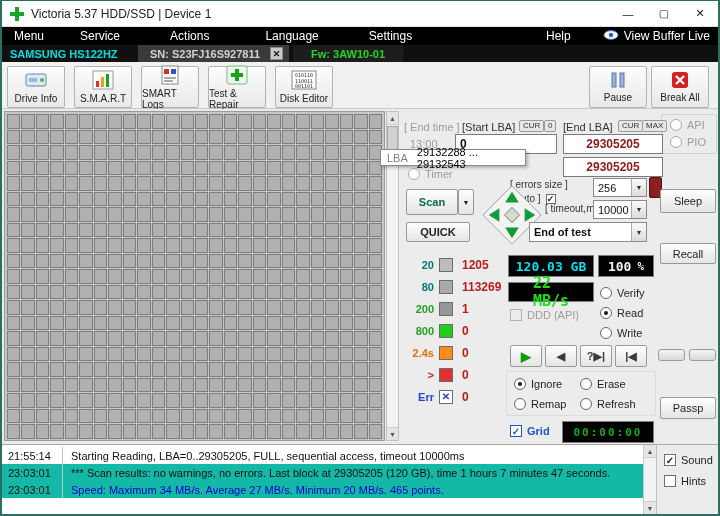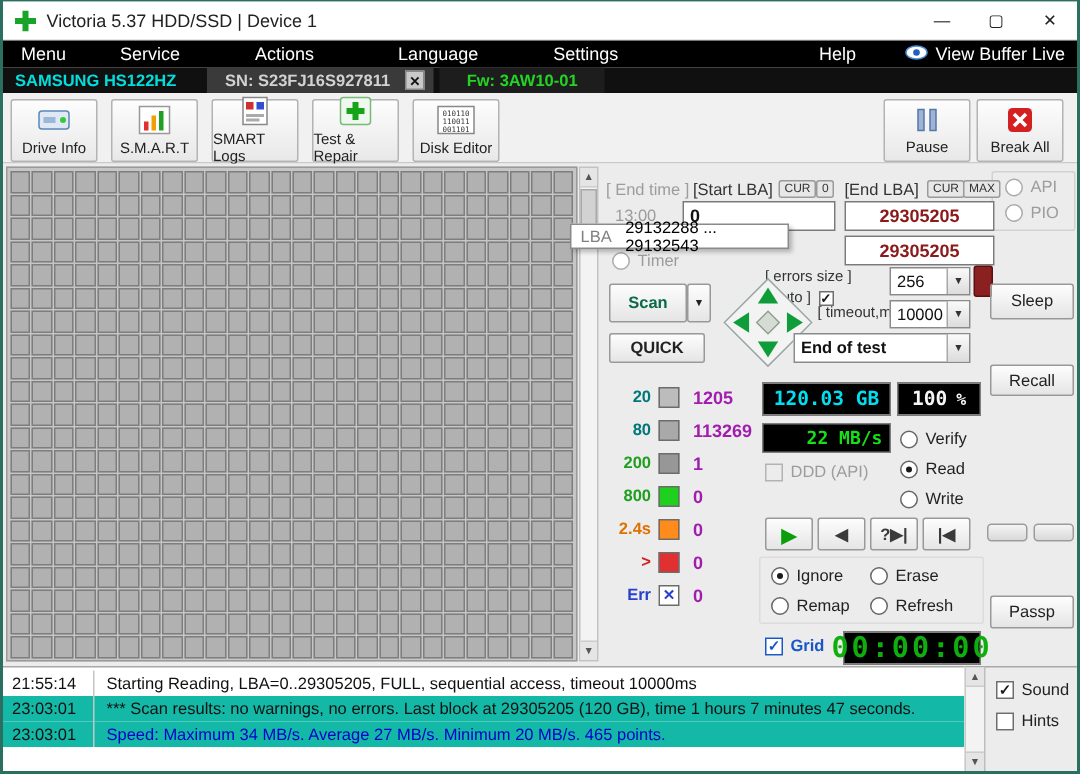--- a/index.html
+++ b/index.html
@@ -98,27 +98,27 @@
   .check.blue.checked { color:#1a56c8; border-color:#1a56c8; }
   .check.disabled { border-color:#b3b3b3; background:#ececec; }
   .optrow { position:absolute; display:flex; align-items:center; gap:5px; font-size:11px; color:#222; }
   .optrow.disabled { color:#9c9c9c; }
   .lcd { position:absolute; background:#000; border:1px solid #7e7e7e;
          box-shadow:inset 1px 1px 3px rgba(0,0,0,.9); display:flex; align-items:center;
          justify-content:center; font-family:"DejaVu Sans Mono",monospace; font-weight:bold; }
   .lcd.cyan { color:#00dff0; font-size:13px; }
   .lcd.white { color:#f5f5f5; font-size:13px; gap:6px; }
   .lcd.white .unit { font-size:11px; }
-  .lcd.green { color:#18e018; font-size:12px;padding-left:24px; }
-  .lcd.timer { color:#0fae0f; font-size:19px; letter-spacing:2px; }
+  .lcd.green { color:#18e018; font-size:15px;padding-left:24px; }
+  .lcd.timer { color:#0fae0f; font-size:11px; letter-spacing:2px; }
   .legrow { position:absolute; left:402px; display:flex; align-items:center; height:15px; }
   .legrow .ll { width:30px; text-align:right; font-size:11px; font-weight:bold; margin-right:5px; }
   .legrow .lb { width:14px; height:14px; border:1px solid #6c6c6c; display:flex; align-items:center;
                 justify-content:center; font-size:10px; font-weight:bold; color:#2741cc; }
-  .legrow .lc { margin-left:9px; font-size:12px; font-weight:bold; color:#a21caf; }
+  .legrow .lc { margin-left:9px; font-size:12px; font-weight:bold; color:#b91c1c; }
   .pbtn { width:32px; height:22px; }
   .pbtn .pi { font-size:11px; font-weight:bold; color:#3a3a3a; }
   .pbtn.play .pi { color:#0a9e0a; font-size:13px; }
   .apibox { position:absolute; left:659px; top:5px; width:56px; height:40px;
             border:1px solid #d2d2d2; border-radius:2px; }
   .groupframe { position:absolute; border:1px solid #dcdcdc; border-radius:2px; }
   .ledbtn { position:absolute; height:12px; width:27px; background:linear-gradient(#f4f4f4,#d9d9d9);
             border:1px solid #9c9c9c; border-radius:3px; }
   .redbtn { position:absolute; left:647px; top:68px; width:13px; height:21px;
             background:#8b2020; border:1px solid #5a1010; border-radius:2px; }

